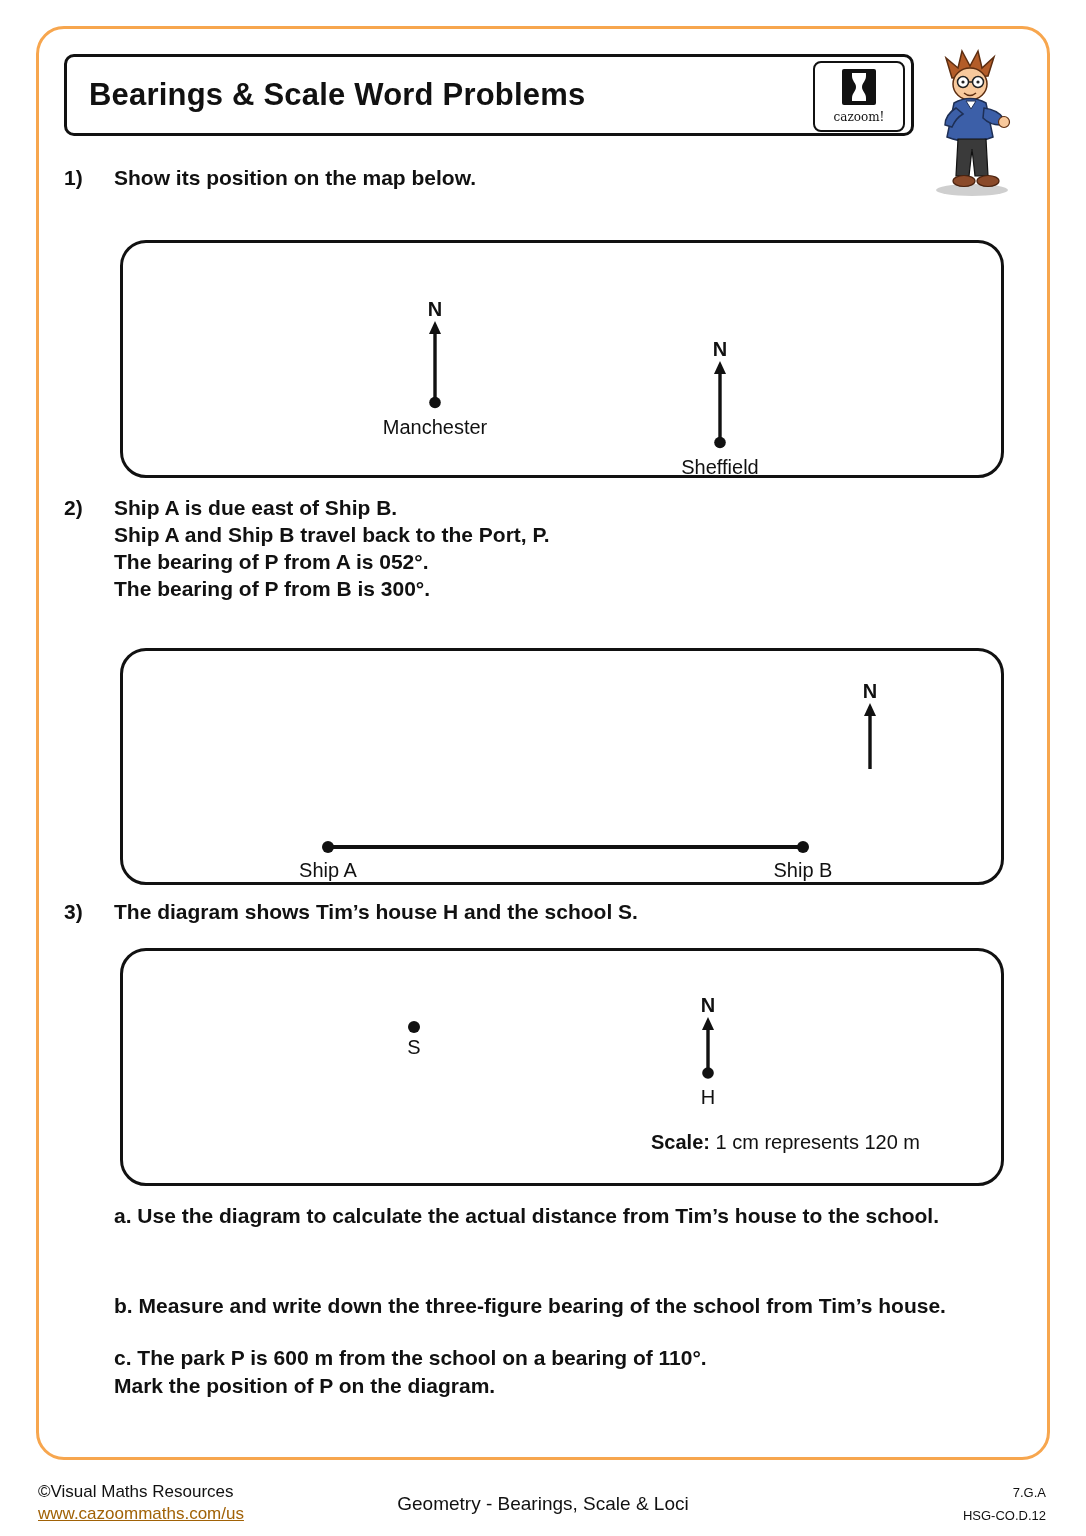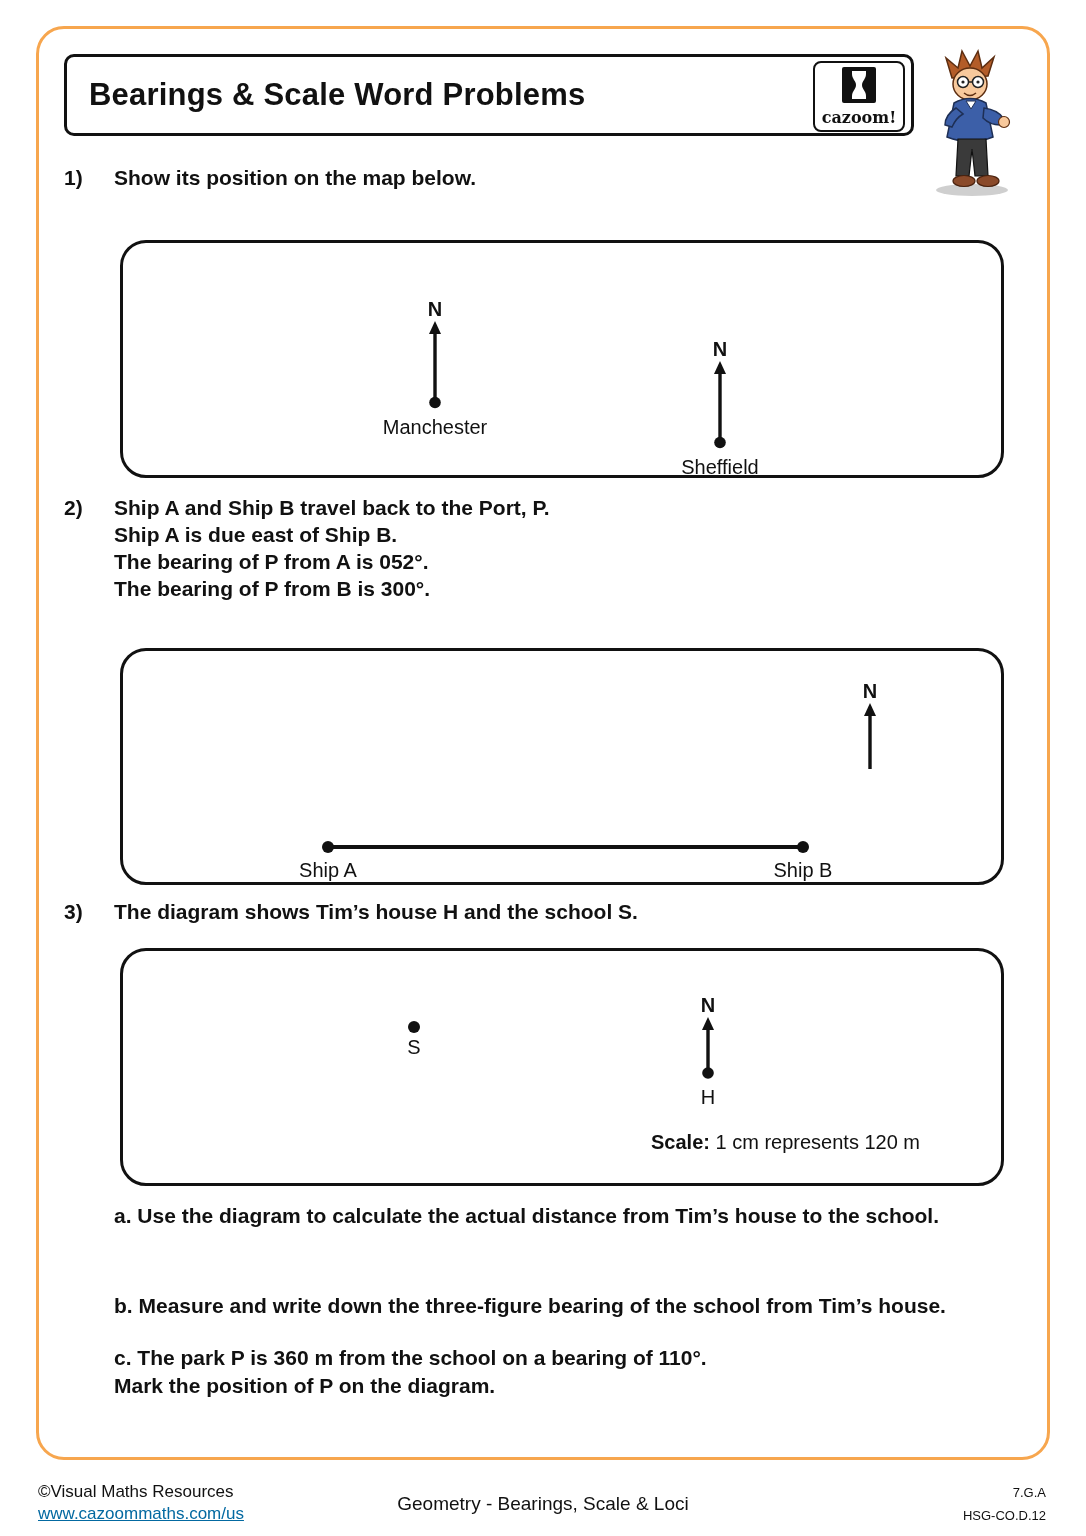--- a/index.html
+++ b/index.html
@@ -47,22 +47,22 @@
     border-radius: 8px;
     background: #fff;
     display: flex;
     flex-direction: column;
     align-items: center;
     justify-content: center;
     gap: 1px;
   }
   .logo-text {
     font-family: "DejaVu Serif", serif;
-    font-weight: 700;
-    font-size: 16px;
+    font-weight: 400;
+    font-size: 12px;
   }
   .mascot {
     position: absolute;
     left: 928px; top: 46px;
     width: 88px; height: 152px;
   }
   
   .q-row {
     position: absolute;
     left: 64px;
@@ -116,21 +116,21 @@
   .part {
     position: absolute;
     left: 114px;
     width: 905px;
     font-size: 21px;
     font-weight: 700;
     line-height: 28px;
   }
   
   .footer-left { position: absolute; left: 38px; top: 1481px; font-size: 17px; line-height: 22px; }
-  .footer-link { color: #0369a1; text-decoration: underline; cursor: pointer; }
+  .footer-link { color: #a16207; text-decoration: underline; cursor: pointer; }
   .footer-center { position: absolute; left: 0; right: 0; top: 1493px; text-align: center; font-size: 19px; }
   .footer-right { position: absolute; right: 40px; top: 1481px; text-align: right; font-size: 13px; line-height: 23px; }
 </style>
 </head>
 <body>
 
 <div class="page">
 
   <div class="frame"></div>
 
@@ -197,22 +197,22 @@
           <circle cx="9" cy="81.5" r="5.8" fill="#111"></circle>
         </svg>
       </span>
       <span class="pt-label">Sheffield</span>
     </div>
   </div>
 
   <div class="q-row" style="top:494px;">
     <span class="q-num">2)</span>
     <div class="q-lines">
+      <div>Ship A is due east of Ship B.</div>
       <div>Ship A and Ship B travel back to the Port, P.</div>
-      <div>Ship A is due east of Ship B.</div>
       <div>The bearing of P from A is 052°.</div>
       <div>The bearing of P from B is 300°.</div>
     </div>
   </div>
 
   <div class="diagram-box" style="top:648px; height:237px;">
     <div class="north-group" style="left:727px; top:28px; width:40px;">
       <span class="n-label">N</span>
       <span>
         <svg width="18" height="66" viewBox="0 0 18 66">
@@ -254,21 +254,21 @@
       <span class="pt-label">H</span>
     </div>
     <div class="scale-line" style="left:528px; top:180px;text-align:center;">
       <span class="b">Scale:</span><span> 1 cm represents 120 m</span>
     </div>
   </div>
 
   <div class="part" style="top:1202px;">a. Use the diagram to calculate the actual distance from Tim’s house to the school.</div>
   <div class="part" style="top:1292px;">b. Measure and write down the three-figure bearing of the school from Tim’s house.</div>
   <div class="part" style="top:1344px;">
-    <div>c. The park P is 360 m from the school on a bearing of 110°.</div>
+    <div>c. The park P is 600 m from the school on a bearing of 110°.</div>
     <div>Mark the position of P on the diagram.</div>
   </div>
 
   <div class="footer-left">
     <div>©Visual Maths Resources</div>
     <div class="footer-link">www.cazoommaths.com/us</div>
   </div>
   <div class="footer-center">Geometry - Bearings, Scale &amp; Loci</div>
   <div class="footer-right">
     <div>7.G.A</div>

